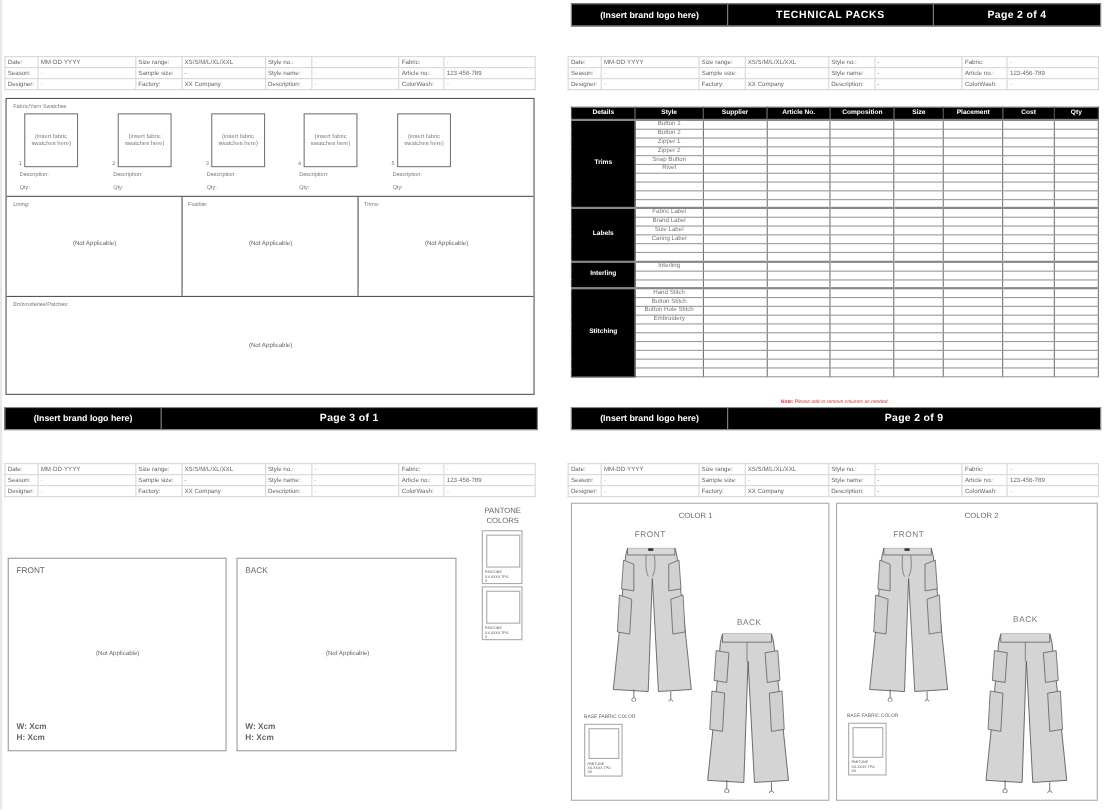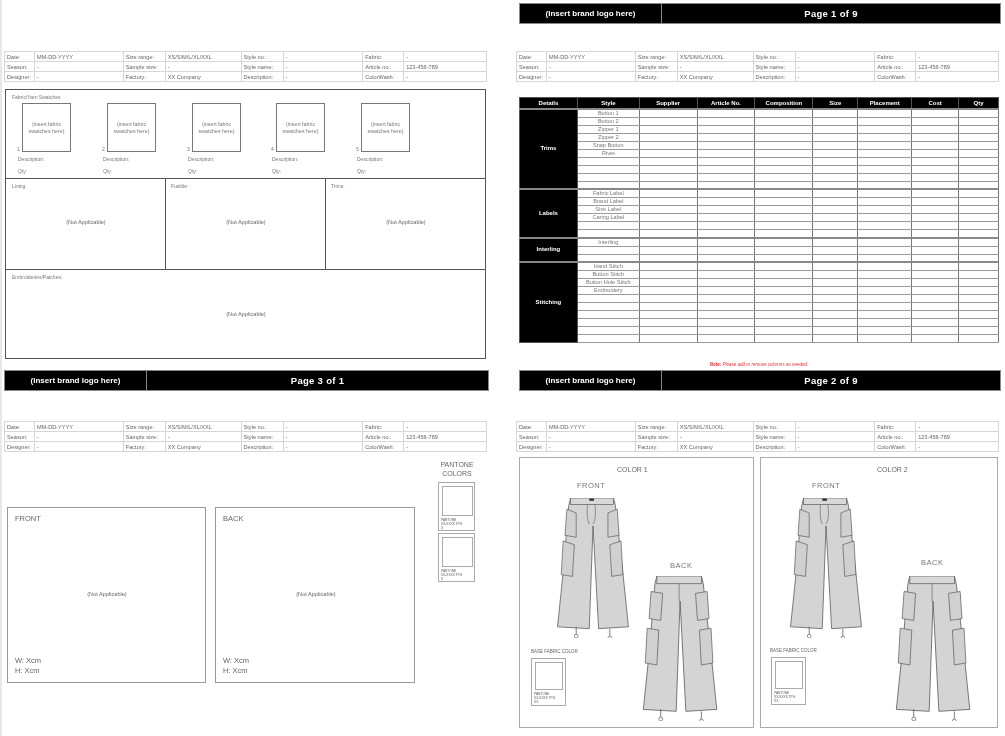--- a/index.html
+++ b/index.html
@@ -45,21 +45,21 @@
   .bom th { background: #000; color: #fff; font-size: 6px; font-weight: bold; height: 11px; border: 1px solid #555; }
   .bom td { border-left: 1px solid #777; border-right: 1px solid #777; border-bottom: 1px solid #999; height: 8px; text-align: center; color: #777; line-height: 7px; }
   .bom td.cat { background: #000; color: #fff; font-weight: bold; font-size: 6px; border: 1px solid #555; border-top: 2px solid #888; }
   .bom tr.grp-start td { border-top: 2px solid #888; }
   .note { position: absolute; left: 519px; top: 362px; width: 480px; text-align: center; font-size: 4.5px; color: #d33; font-style: italic; }
   .note b { font-weight: bold; }
 
   
   .draw-box { position: absolute; top: 507px; height: 176px; border: 1px solid #999; }
   .draw-box .t { position: absolute; left: 7px; top: 6px; font-size: 7.5px; color: #666; }
-  .draw-box .wh { position: absolute; left: 7px; bottom: 6px; font-size: 7.5px; color: #666; line-height: 10px; }
+  .draw-box .wh { position: absolute; left: 7px; bottom: 6px; font-size: 7.5px; color: #666; line-height: 10px; font-weight: bold; }
   .pantone-title { position: absolute; left: 436px; top: 460px; width: 42px; text-align: center; font-size: 7px; color: #666; line-height: 9px; }
   .pchip { position: absolute; left: 438px; width: 37px; height: 49px; border: 1px solid #aaa; }
   .pchip .sq { position: absolute; left: 3px; top: 3px; width: 31px; height: 30px; border: 1px solid #aaa; }
   .pchip .txt { position: absolute; left: 2px; top: 35px; font-size: 3.2px; color: #555; line-height: 4px; }
 
   
   .color-panel { position: absolute; top: 457px; width: 235px; height: 271px; border: 1px solid #aaa; }
   .color-panel .ct { position: absolute; top: 8px; font-size: 7px; color: #666; }
   .color-panel .fr { position: absolute; font-size: 7.5px; color: #777; letter-spacing: 0.5px; }
   .color-panel .bk { position: absolute; font-size: 7.5px; color: #777; letter-spacing: 0.5px; }
@@ -162,21 +162,22 @@
     <span class="na" style="left:80px; top:43px;">(Not Applicable)</span>
   </div>
   <div class="p1-row3">
     <span class="lbl-small" style="left:6px; top:4px;">Embroideries/Patches:</span>
     <span class="na" style="left:240px; top:44px;">(Not Applicable)</span>
   </div>
 </div>
 
 <div class="hdr" style="left:519px; top:3px; width:482px;">
   <div class="logo">(Insert brand logo here)</div>
-  <div class="page">Page 1 of 9</div>
+  <div class="title">TECHNICAL PACKS</div>
+  <div class="page">Page 2 of 4</div>
 </div>
 
 <table class="info" style="left:516px; top:51px;">
   <tbody>
       <tr>
     <td class="l1">Date:</td>
     <td class="v1">MM-DD-YYYY</td>
     <td class="l2">Size range:</td>
     <td class="v2">XS/S/M/L/XL/XXL</td>
     <td class="l3">Style no.:</td>

